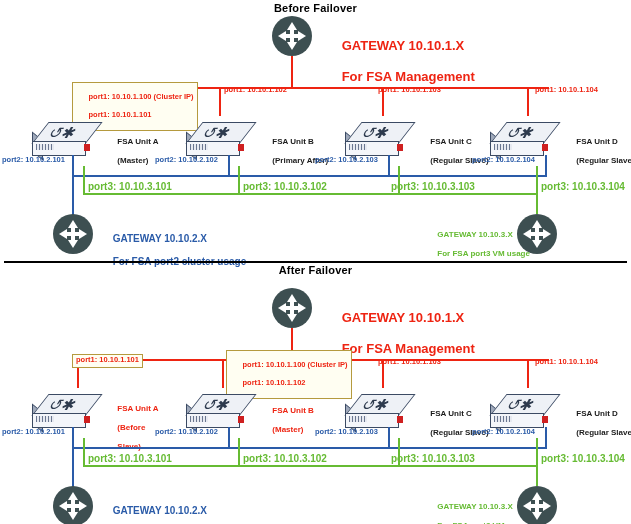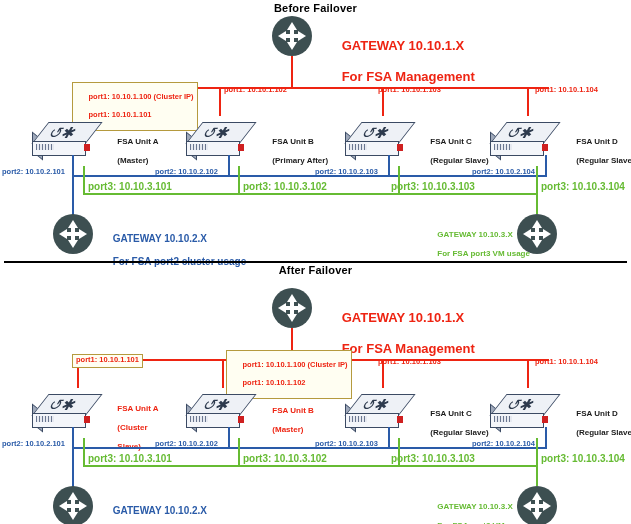--- a/index.html
+++ b/index.html
@@ -47,21 +47,21 @@
 
   
   .ln{position:absolute;}
   .red{background:#ee2412;}
   .blu{background:#2a5ba8;}
   .grn{background:#66bb33;}
 
   
   .lbl{position:absolute;white-space:pre;line-height:1.18;}
   .t-red{color:#ee2412;font-size:7.5px;font-weight:bold;}
-  .t-blu{color:#2a5ba8;font-size:7.5px;font-weight:bold;margin-top:12px;}
+  .t-blu{color:#2a5ba8;font-size:7.5px;font-weight:bold;}
   .t-grn{color:#66bb33;font-size:10px;font-weight:bold;text-align:right;}
   .t-gw-blu{color:#2a5ba8;font-size:10px;font-weight:bold;}
   .t-gw-grn{color:#66bb33;font-size:8px;font-weight:bold;}
   .t-gw-red{color:#ee2412;font-size:13px;font-weight:bold;}
   .t-dark{color:#1b1b1b;font-size:8px;font-weight:bold;}
   .t-unit-red{color:#ee2412;font-size:8px;font-weight:bold;}
 
   .boxed{border:1px solid #b59a3e;background:#fffef2;padding:1px 3px 2px 3px;}
 </style>
 </head>
@@ -238,21 +238,21 @@
     <div class="unit" style="left:32px;top:132px">
       <div class="side"></div>
         <div class="top"></div>
         <div class="front"></div>
       <div class="vent"></div>
         <div class="led"></div>
         <div class="glyph">↺✱</div>
     </div>
     <div class="lbl t-unit-red" style="left:104px;top:133px">
       <span>FSA Unit A</span><br>
-      <span>(Cluster</span><br>
+      <span>(Before</span><br>
       <span>Slave)</span>
     </div>
 
     <div class="unit" style="left:186px;top:132px">
       <div class="side"></div>
         <div class="top"></div>
         <div class="front"></div>
       <div class="vent"></div>
         <div class="led"></div>
         <div class="glyph">↺✱</div>

